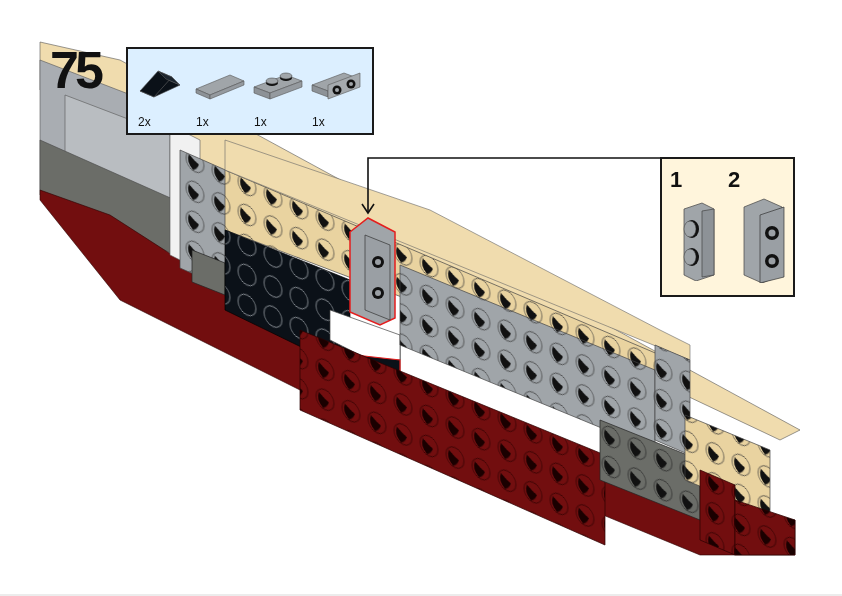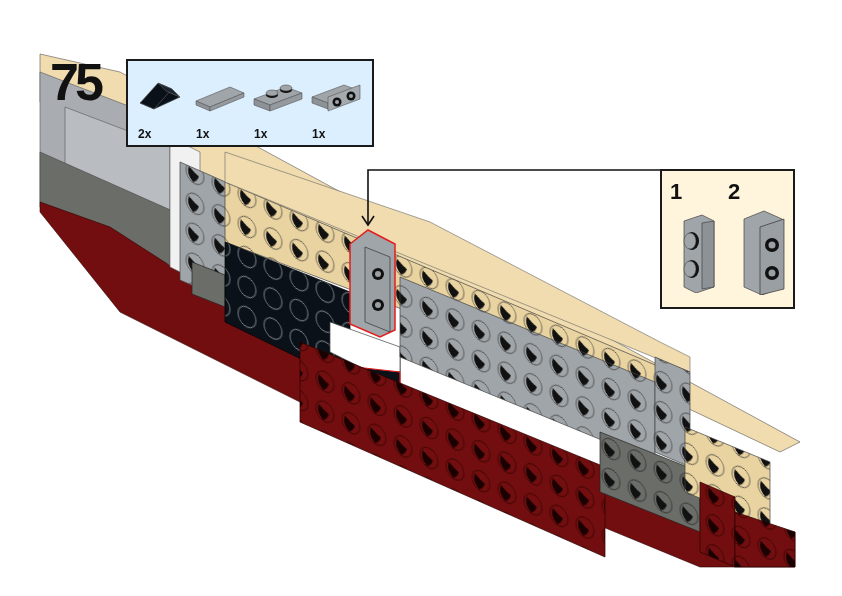--- a/index.html
+++ b/index.html
@@ -1,20 +1,20 @@
 <!DOCTYPE html>
 <html><head>
 <meta charset="utf-8">
 <style>
   html, body { margin:0; padding:0; }
   body { width:842px; height:596px; background:#ffffff; position:relative; overflow:hidden; font-family:"Liberation Sans", sans-serif; }
-  .page { position:absolute; left:0; top:12px; width:842px; height:444px; }
+  .page { position:absolute; left:0; top:0; width:842px; height:444px; }
   .model { position:absolute; left:0; top:0; width:842px; height:596px; }
   .step-number { position:absolute; left:50px; top:44px; font-family:"Liberation Sans", sans-serif; font-weight:bold; font-size:52px; line-height:52px; color:#111; letter-spacing:-4px; z-index:3; }
-  .parts-callout { position:absolute; left:126px; top:47px; width:248px; height:88px; background:#dcefff; border:2px solid #1a1a1a; box-sizing:border-box; z-index:4;font-weight:bold; }
+  .parts-callout { position:absolute; left:126px; top:47px; width:248px; height:88px; background:#dcefff; border:2px solid #1a1a1a; box-sizing:border-box; z-index:4; }
   .part { position:absolute; top:6px; width:54px; height:76px; }
   .part svg { position:absolute; left:0; top:8px; }
   .part .qty { position:absolute; left:2px; top:60px; font-size:12px; color:#111; }
   .sub-callout { position:absolute; left:660px; top:157px; width:135px; height:140px; background:#fff5dc; border:2px solid #1a1a1a; box-sizing:border-box; z-index:4; }
   .sub-step { position:absolute; font-weight:bold; font-size:22px; color:#111; }
   .watermark { position:absolute; left:18px; top:228px; font-family:"Liberation Sans", sans-serif; font-size:134px; line-height:140px; color:rgba(255,255,255,0.55); -webkit-text-stroke:1.3px #8c8c8c; letter-spacing:2px; z-index:6; pointer-events:none; white-space:nowrap; }
   .footer-line { position:absolute; left:0; top:594px; width:842px; height:2px; background:#ececec; }
 </style>
 </head>
 <body>

